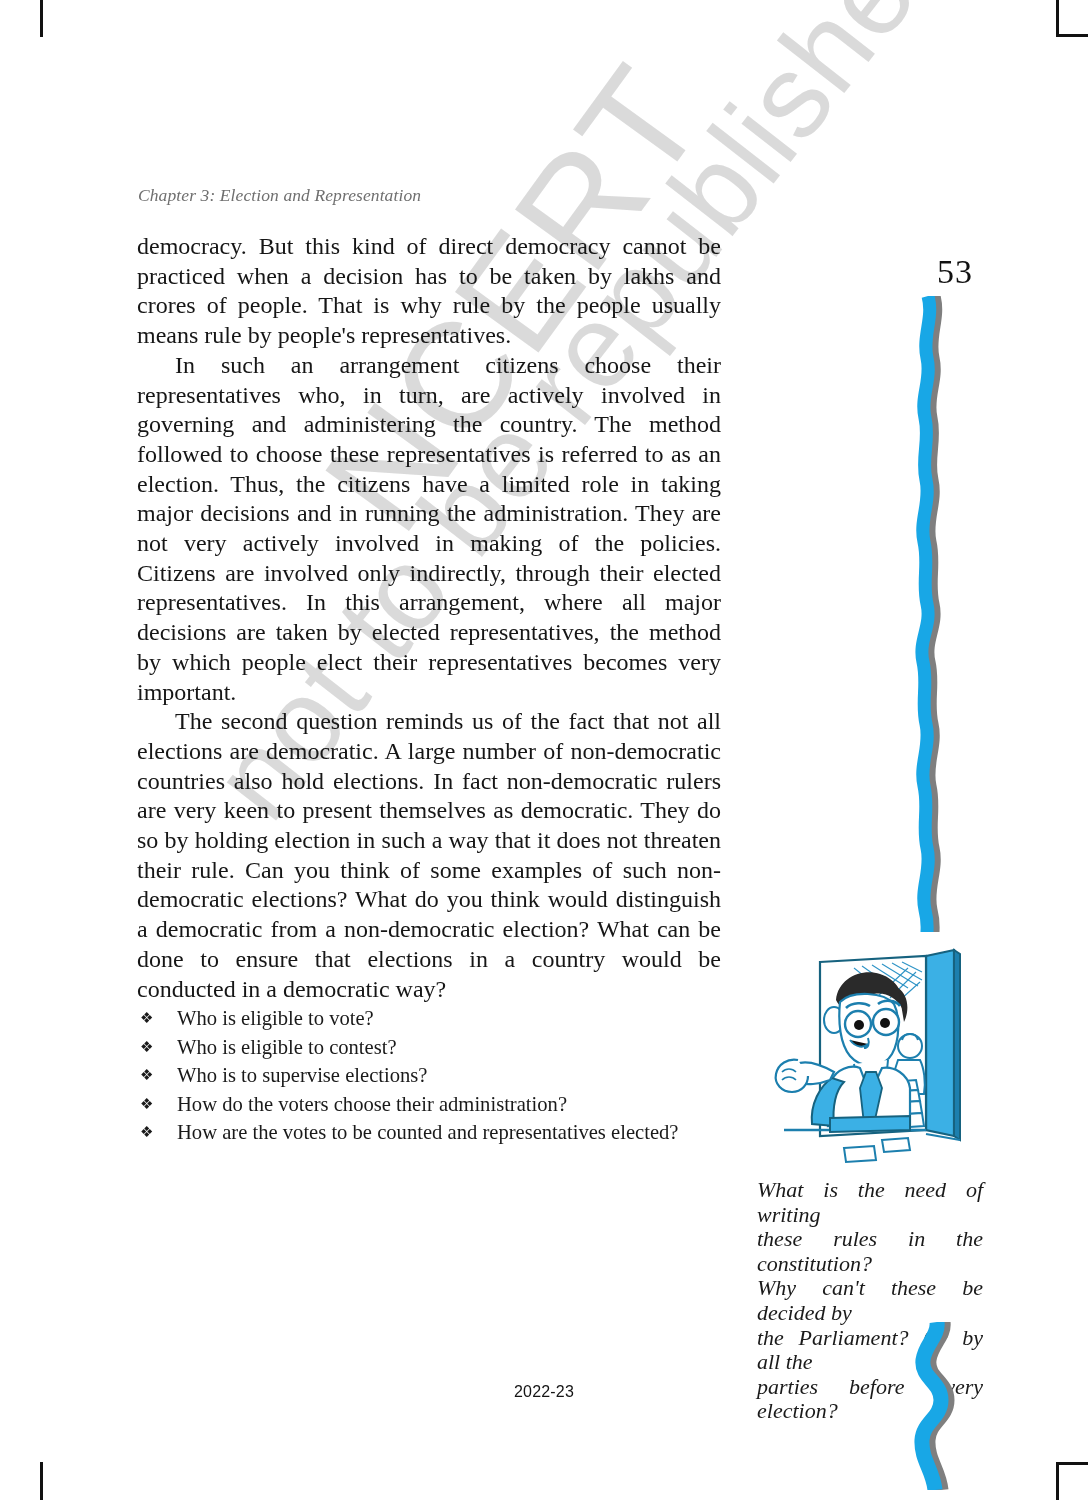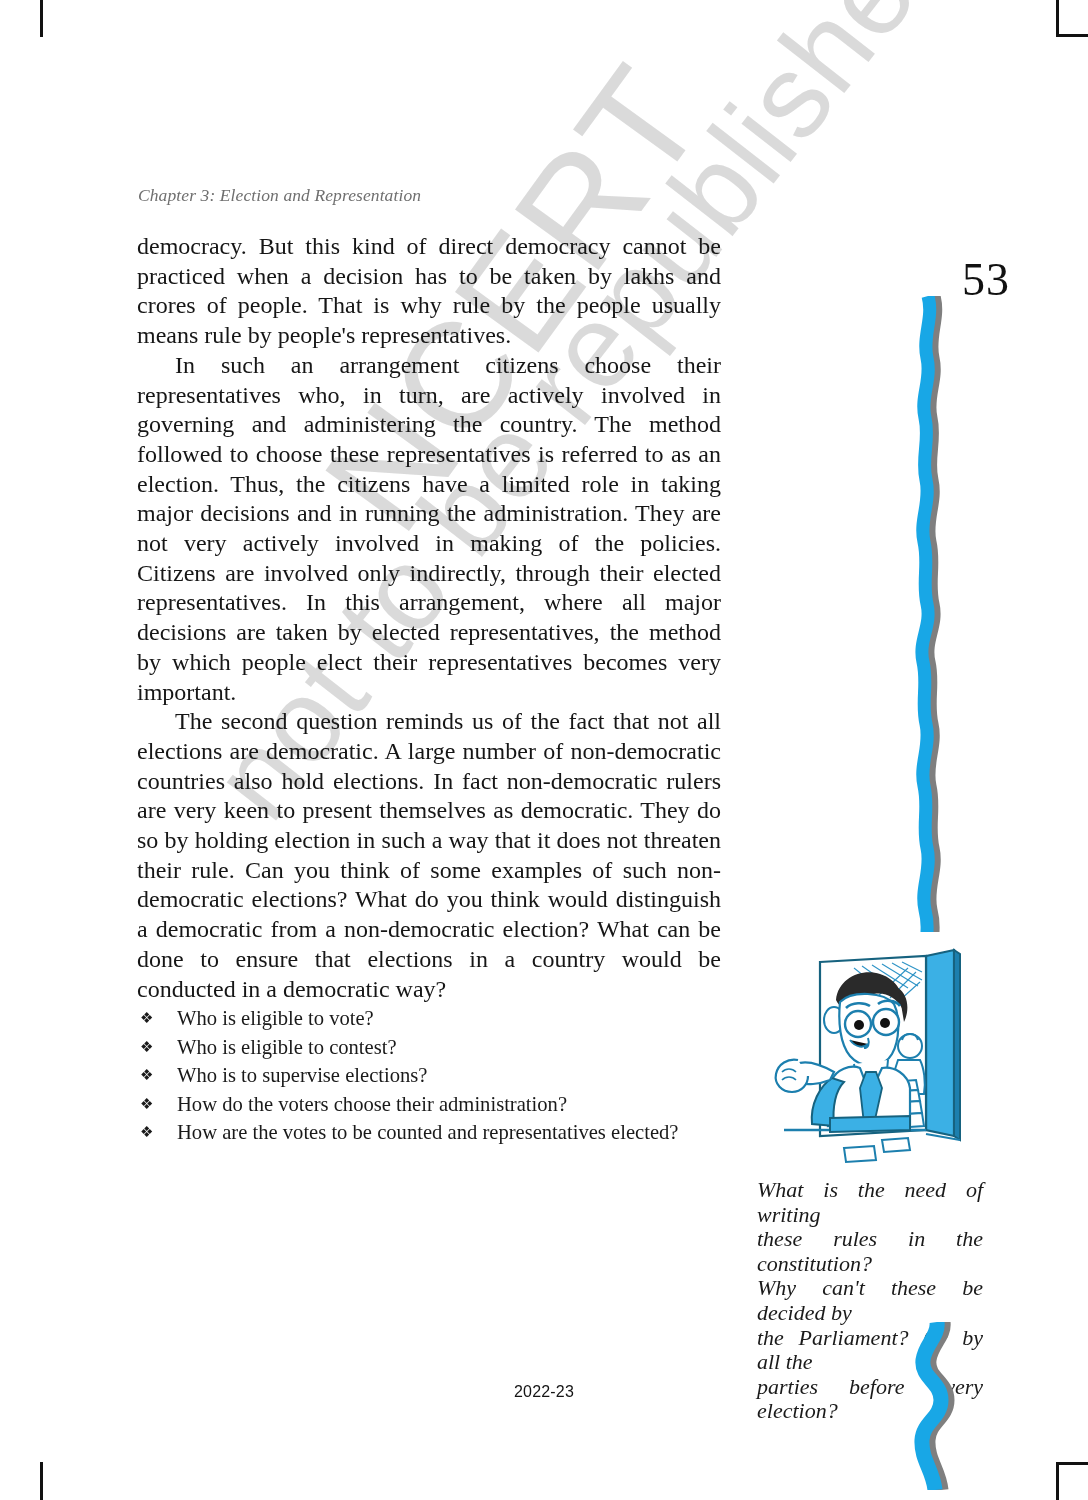--- a/index.html
+++ b/index.html
@@ -74,22 +74,22 @@
     font-size: 17.5px;
     color: #6f6f6f;
     letter-spacing: 0.1px;
   }
 
   .page-number {
     position: absolute;
     left: 900px;
     top: 253px;
     width: 110px;
-    text-align: right;
-    font-size: 46px;
+    text-align: center;
+    font-size: 34px;
     color: #111;
     letter-spacing: 1px;
   }
 
   .column {
     position: absolute;
     left: 137px;
     top: 232px;
     width: 584px;
   }

